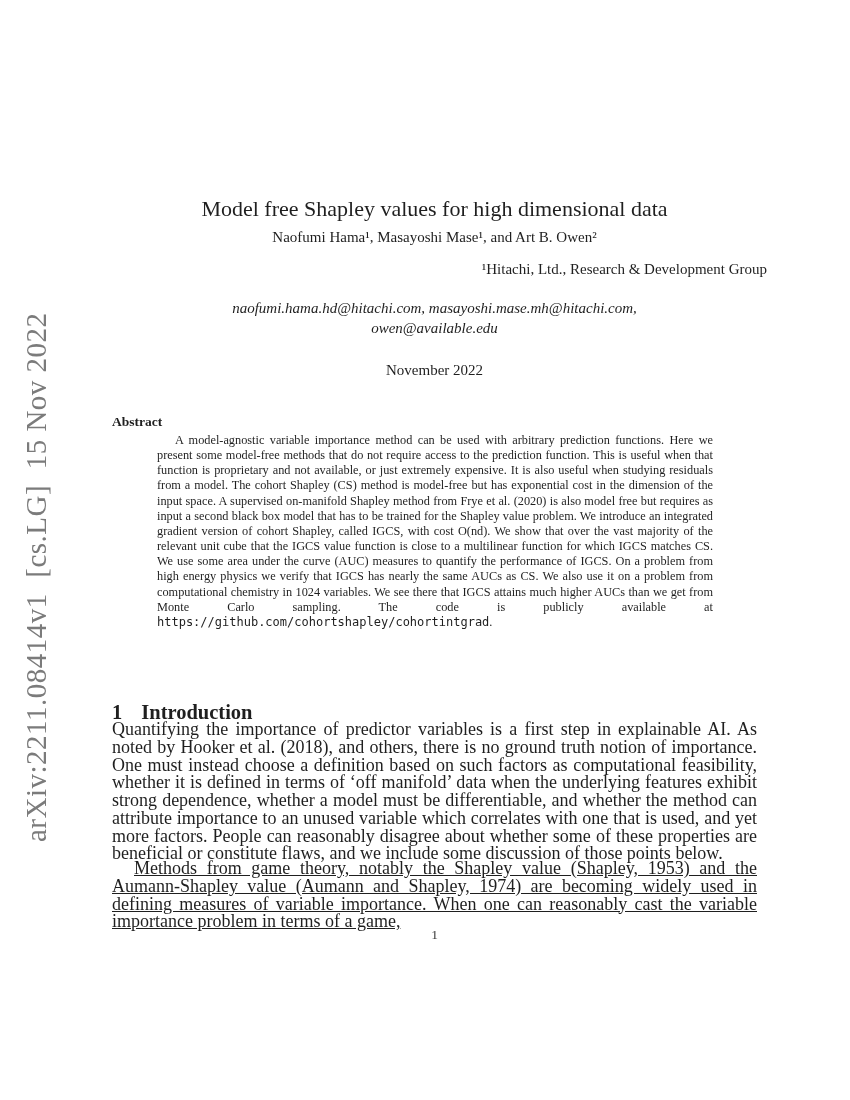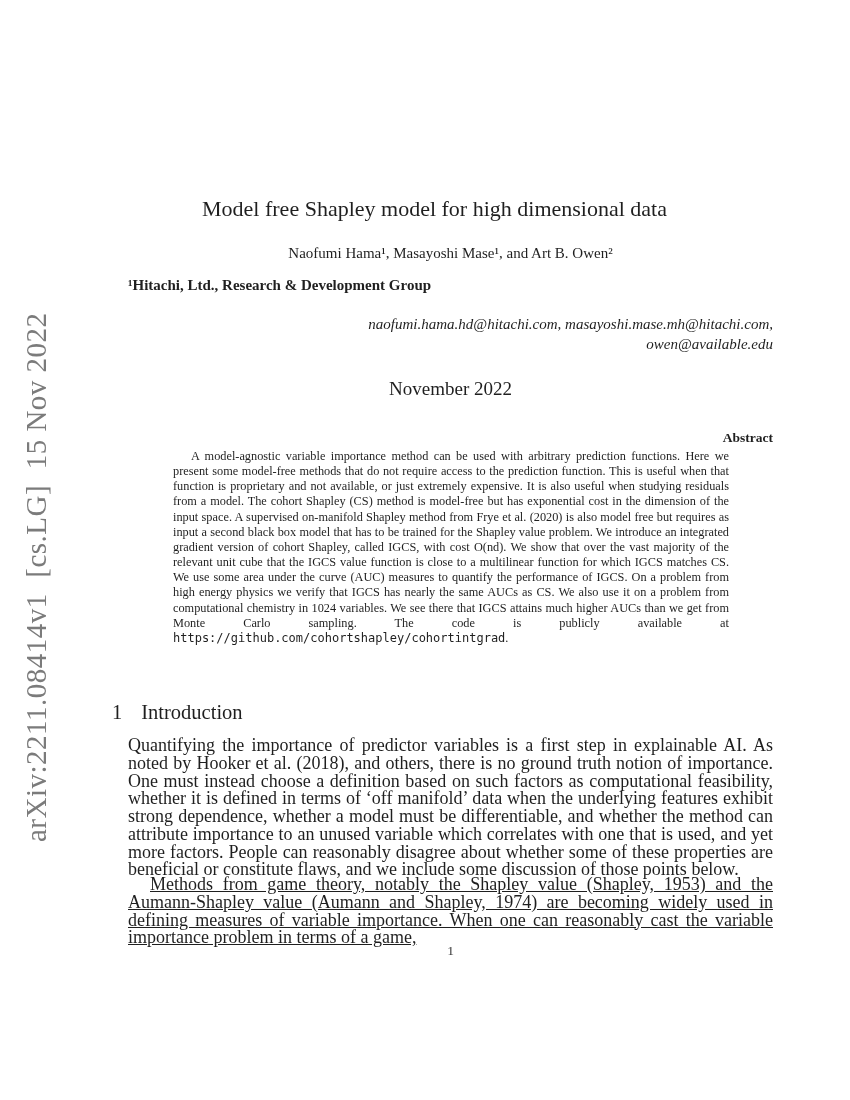--- a/index.html
+++ b/index.html
@@ -29,72 +29,71 @@
     letter-spacing: 0.5px;
   }
   
   .content {
     position: absolute;
     left: 112px;
     top: 0;
     width: 645px;
     height: 1100px;
   }
-  .content > div, .content > p { margin: 16px; }
+  .content > div, .content > p { margin: 0; }
   .title {
     position: absolute;
     top: 181px;
     left: 0;
     width: 100%;
     text-align: center;
     font-size: 22px;
     font-weight: normal;
   }
   .authors {
     position: absolute;
     top: 229px;
     left: 0;
     width: 100%;
     text-align: center;
     font-size: 15px;
   }
   .affils {
     position: absolute;
     top: 260px;
-    left: 0;
+    left: 10px;
     width: 100%;
-    text-align: left;
+    text-align: right;
     font-size: 15px;
     line-height: 19.5px;
-    font-weight: bold;
   }
   .emails {
     position: absolute;
     top: 299px;
     left: 0;
     width: 100%;
-    text-align: right;
+    text-align: center;
     font-size: 15px;
     line-height: 19.5px;
     font-style: italic;
   }
   .date {
     position: absolute;
     top: 362px;
     left: 0;
     width: 100%;
     text-align: center;
-    font-size: 19px;
+    font-size: 15px;
   }
   .abs-head {
     position: absolute;
     top: 414px;
     left: 0;
     width: 100%;
-    text-align: right;
+    text-align: left;
     font-size: 13.5px;
     font-weight: bold;
   }
   .abs-body {
     position: absolute;
     top: 433px;
     left: 45px;
     width: 556px;
     font-size: 12.3px;
     line-height: 15.15px;
@@ -103,21 +102,21 @@
   }
   .mono {
     font-family: "DejaVu Sans Mono", "Liberation Mono", monospace;
     font-size: 12px;
   }
   .sec-head {
     position: absolute;
     top: 684px;
     left: 0;
     font-size: 20.5px;
-    font-weight: normal;
+    font-weight: bold;
   }
   .sec-head .sec-num { margin-right: 19px; }
   .body-para {
     position: absolute;
     left: 0;
     width: 645px;
     font-size: 18px;
     line-height: 17.75px;
     text-align: justify;
   }
@@ -135,21 +134,21 @@
 </style>
 </head>
 <body>
 
 <div class="page">
 
   <div class="arxiv-vertical">arXiv:2211.08414v1  [cs.LG]  15 Nov 2022</div>
 
   <div class="content">
 
-    <h1 class="title">Model free Shapley model for high dimensional data</h1>
+    <h1 class="title">Model free Shapley values for high dimensional data</h1>
 
     <div class="authors">Naofumi Hama¹, Masayoshi Mase¹, and Art B. Owen²</div>
 
     <div class="affils">
       <div>¹Hitachi, Ltd., Research &amp; Development Group</div>
     </div>
 
     <div class="emails">
       <div>naofumi.hama.hd@hitachi.com, masayoshi.mase.mh@hitachi.com,</div>
       <div>owen@available.edu</div>

